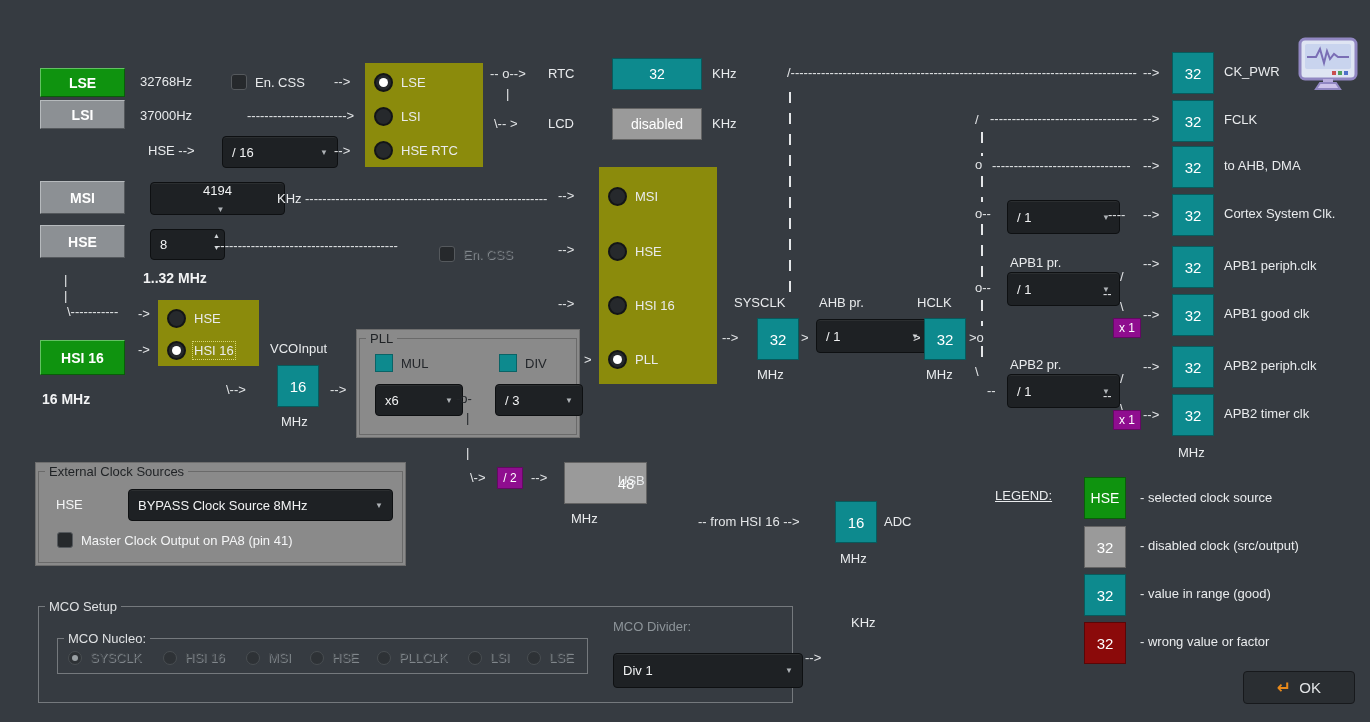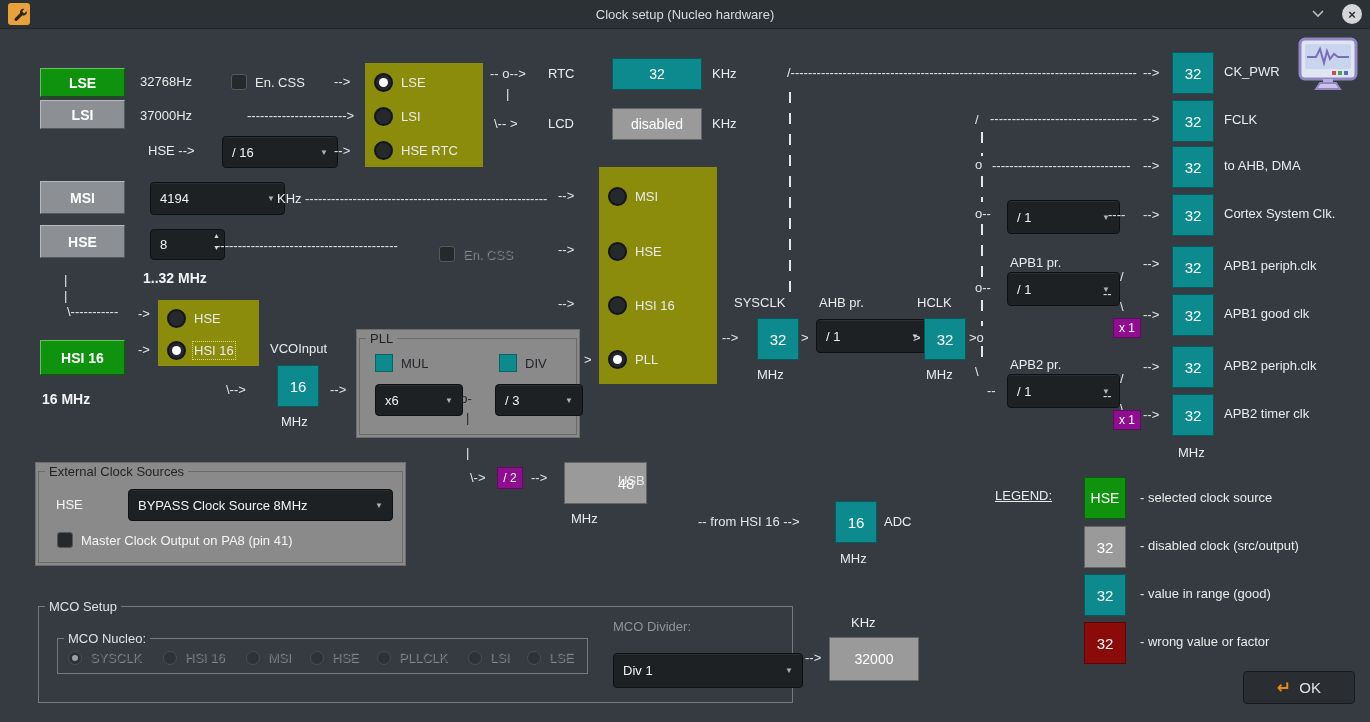--- a/index.html
+++ b/index.html
@@ -64,34 +64,20 @@
   #okbtn{left:1243px;top:671px;width:110px;height:31px;background:#2a2e32;border:1px solid #17191c;border-radius:4px;
          display:flex;align-items:center;justify-content:center;gap:8px;}
   #okbtn .ret{color:#e8891a;font-size:17px;font-weight:bold;}
   #okbtn .txt{color:#e2e4e6;font-size:15px;}
 </style>
 </head>
 <body>
 
 <div id="app">
 
-  <div id="titlebar">
-    <div id="wrenchbtn" class="tb-btn">
-      <svg width="15" height="15" viewBox="0 0 16 16">
-        <path d="M13.2 2.1 a3.4 3.4 0 0 0 -4.4 4.4 L3.2 12.1 a1.6 1.6 0 0 0 2.3 2.3 L11.1 8.8 a3.4 3.4 0 0 0 4.4-4.4 L13 6.9 l-2.3-2.3 Z" fill="#2b2217"></path>
-      </svg>
-    </div>
-    <div id="title">Clock setup (Nucleo hardware)</div>
-    <div class="tb-btn" style="left:1310px;top:7px;width:16px;height:14px;">
-      <svg width="12" height="8" viewBox="0 0 12 8">
-          <polyline points="1,1 6,6 11,1" fill="none" stroke="#b9bdc1" stroke-width="1.6"></polyline>
-        </svg>
-    </div>
-    <div id="closebtn" class="tb-btn">×</div>
-  </div>
 
   <div class="abs" style="left:1296px;top:37px;">
     <svg width="64" height="56" viewBox="0 0 64 56">
       <rect x="4" y="2" width="56" height="40" rx="5" fill="#dfe5f3" stroke="#9187c2" stroke-width="3"></rect>
       <rect x="9" y="7" width="46" height="25" rx="2" fill="#c9d4ee"></rect>
       <polyline points="11,20 20,20 24,12 28,26 31,14 34,22 38,17 42,20 53,20" fill="none" stroke="#7a6eb5" stroke-width="2"></polyline>
       <rect x="36" y="34" width="4" height="4" fill="#c94f4f"></rect>
         <rect x="42" y="34" width="4" height="4" fill="#4fa05f"></rect>
         <rect x="48" y="34" width="4" height="4" fill="#4f6fc9"></rect>
       <rect x="27" y="42" width="10" height="6" fill="#b9aede"></rect>
@@ -137,21 +123,21 @@
   <div class="wire abs" style="left:506px;top:86px;">|</div>
   <div class="wire abs" style="left:494px;top:116px;">\-- &gt;</div>
   <div class="lbl abs" style="left:548px;top:66px;">RTC</div>
   <div class="wbox teal abs" style="left:612px;top:58px;">32</div>
   <div class="lbl abs" style="left:712px;top:66px;">KHz</div>
   <div class="lbl abs" style="left:548px;top:116px;">LCD</div>
   <div class="wbox grayb abs" style="left:612px;top:108px;">disabled</div>
   <div class="lbl abs" style="left:712px;top:116px;">KHz</div>
 
   <div class="srcbtn abs" style="left:40px;top:181px;height:31px;">MSI</div>
-  <div class="dd abs" style="left:150px;top:182px;width:115px;height:31px;">
+  <div class="dd abs" style="left:150px;top:182px;width:115px;height:31px;flex-direction:column;">
     <span>4194</span>
       <span class="arr">▼</span>
   </div>
   <div class="lbl abs" style="left:277px;top:191px;">KHz</div>
   <div class="wire abs" style="left:305px;top:191px;">--------------------------------------------------------</div>
   <div class="wire abs" style="left:558px;top:188px;">--&gt;</div>
 
   <div class="srcbtn abs" style="left:40px;top:225px;height:31px;">HSE</div>
   <div class="edit abs" style="left:150px;top:229px;width:55px;height:29px;">
     <span>8</span>
@@ -387,21 +373,20 @@
       </div>
     </div>
     <div class="lbl gray-lbl" style="position:absolute;left:577px;top:21px;">MCO Divider:</div>
     <div class="dd" style="position:absolute;left:577px;top:55px;width:170px;height:33px;">
       <span>Div 1</span>
         <span class="arr">▼</span>
     </div>
   </div>
   <div class="wire abs" style="left:805px;top:650px;">--&gt;</div>
   <div class="lbl abs" style="left:851px;top:615px;">KHz</div>
-  <div class="wbox grayb abs" style="left:829px;top:637px;height:42px;">32000</div>
 
   <div class="lbl abs" style="left:995px;top:488px;text-decoration:underline;">LEGEND:</div>
   <div class="box greenb abs" style="left:1084px;top:477px;font-size:14px;">HSE</div>
   <div class="lbl abs" style="left:1140px;top:490px;">- selected clock source</div>
   <div class="box grayb abs" style="left:1084px;top:526px;">32</div>
   <div class="lbl abs" style="left:1140px;top:538px;">- disabled clock (src/output)</div>
   <div class="box teal abs" style="left:1084px;top:574px;">32</div>
   <div class="lbl abs" style="left:1140px;top:586px;">- value in range (good)</div>
   <div class="box redb abs" style="left:1084px;top:622px;">32</div>
   <div class="lbl abs" style="left:1140px;top:634px;text-align:right;">- wrong value or factor</div>

